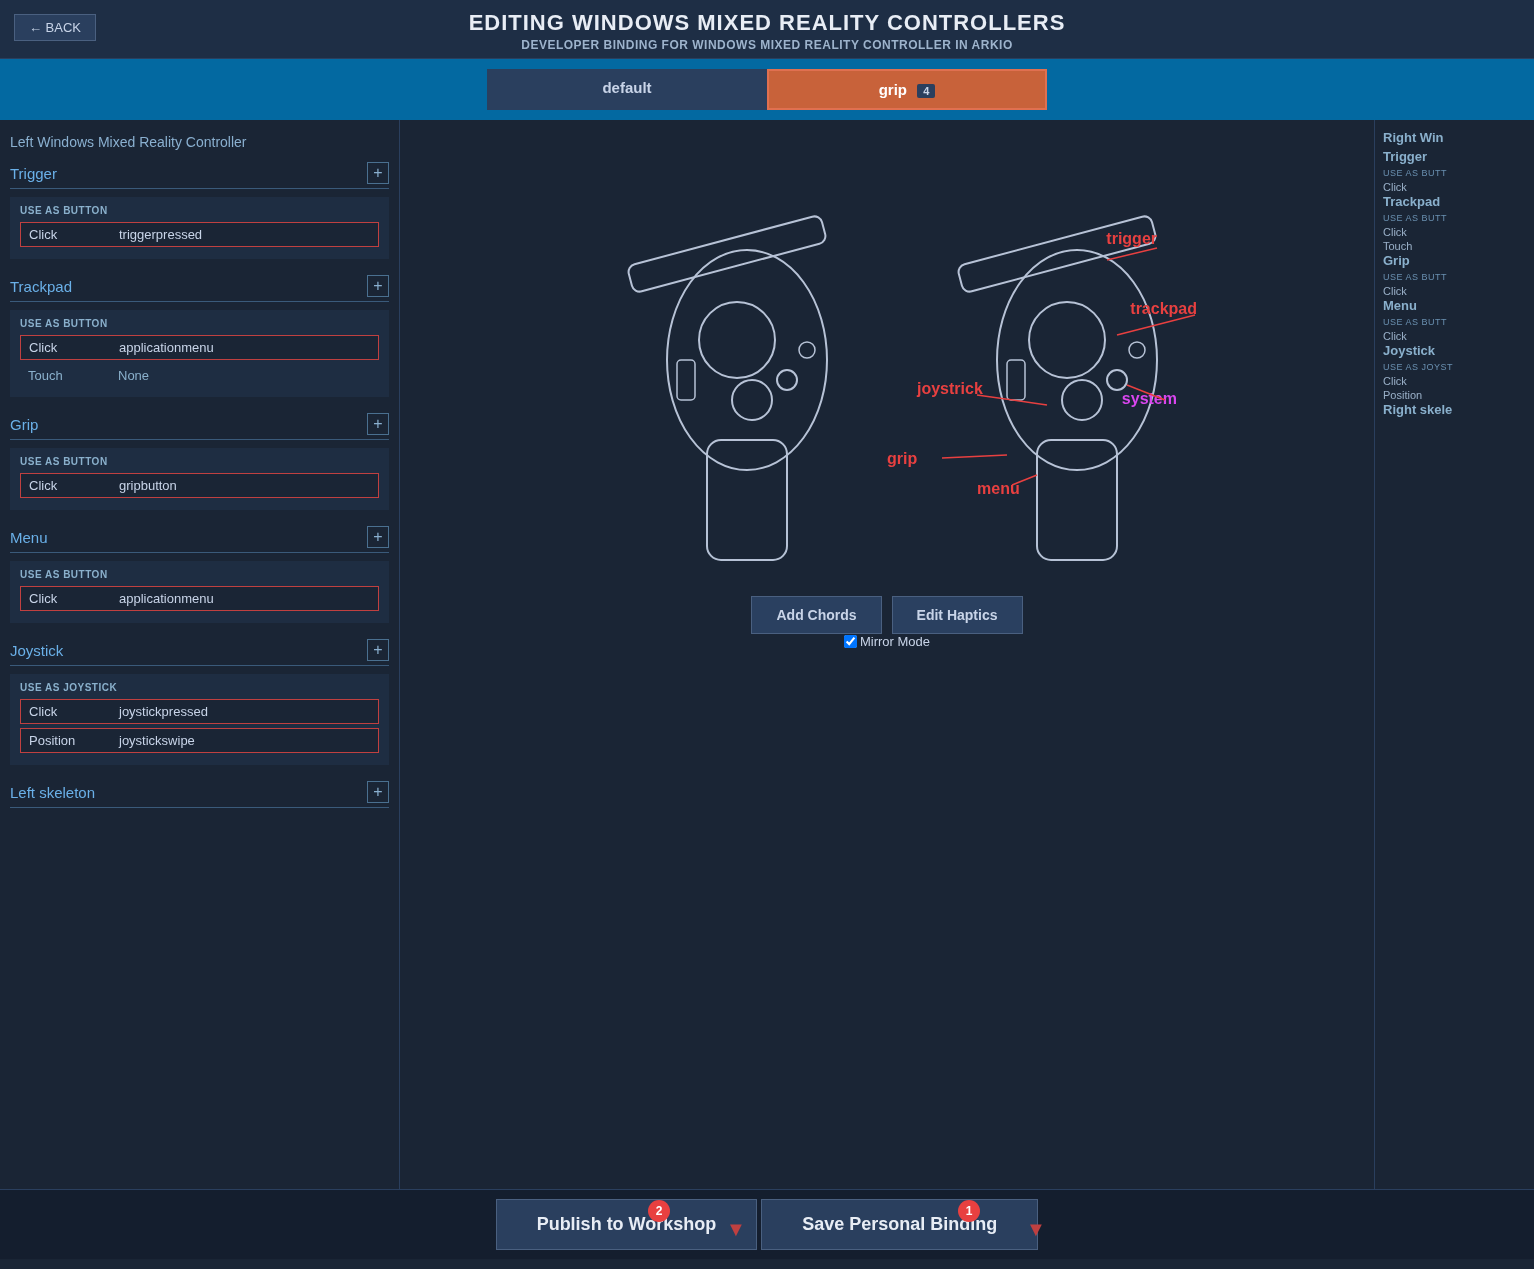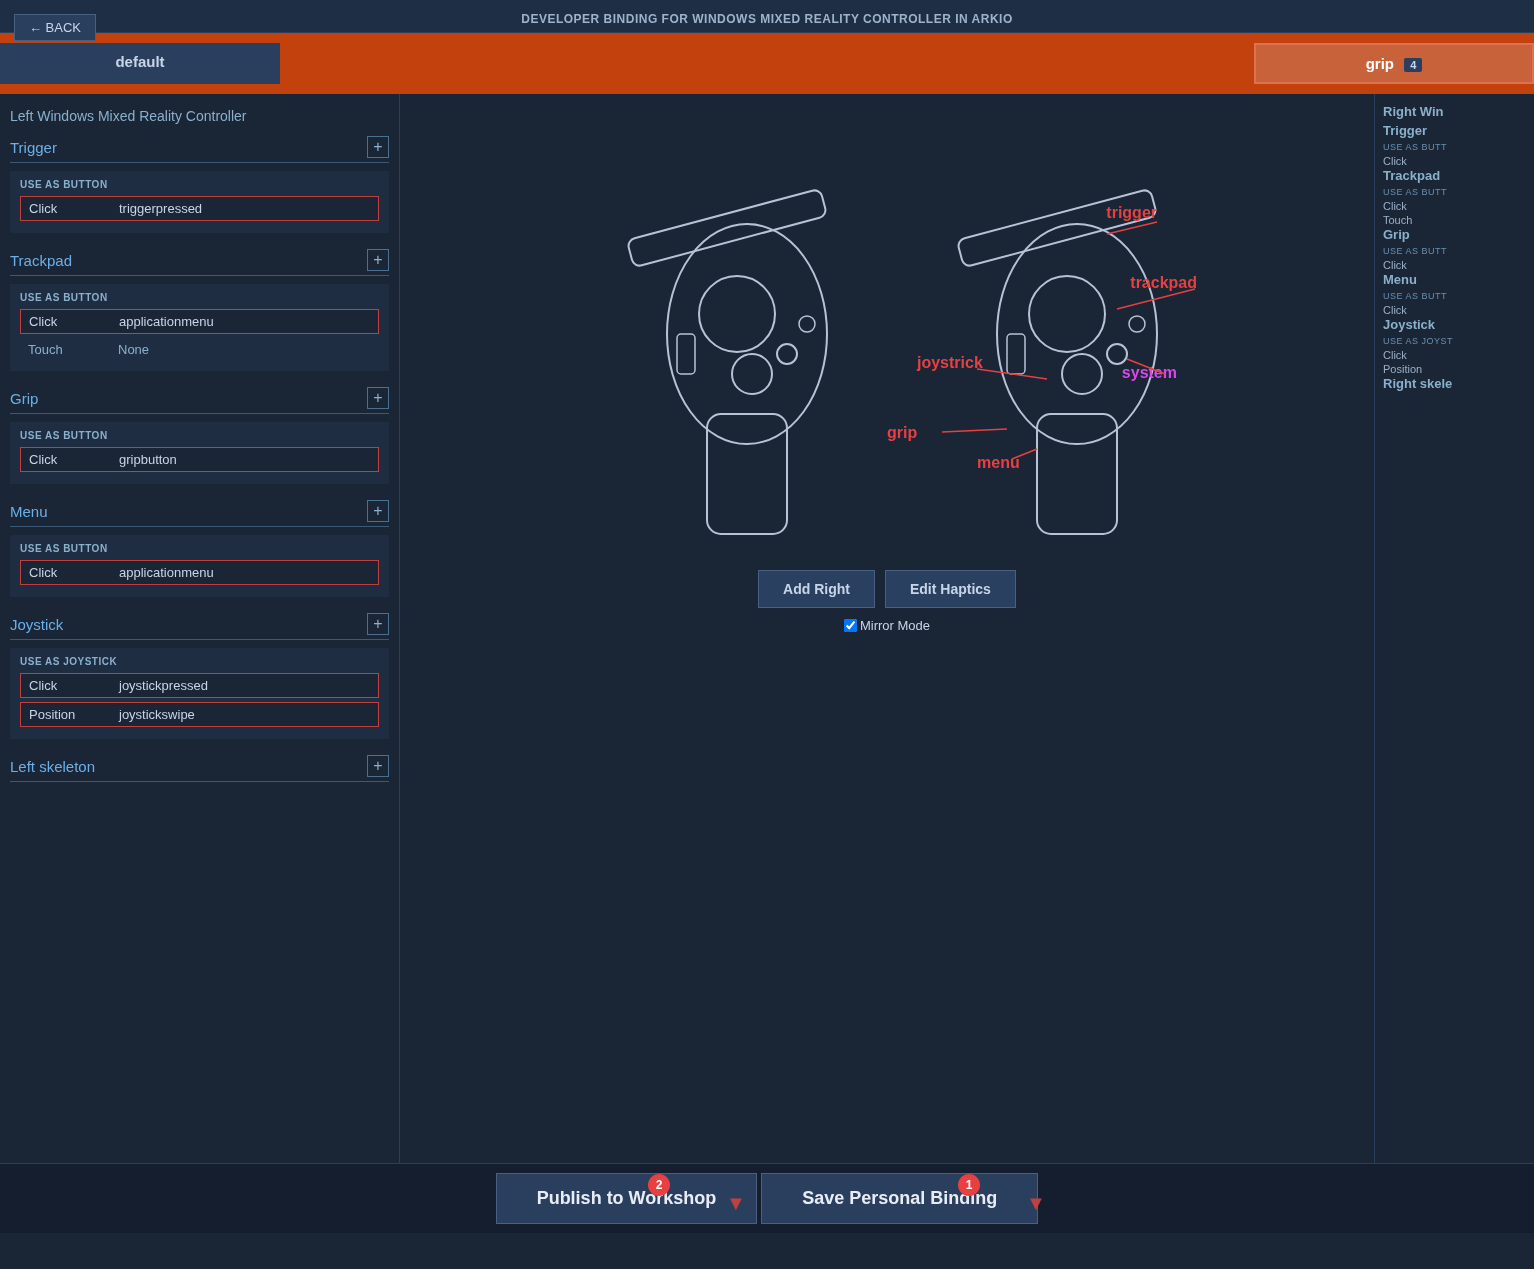--- a/index.html
+++ b/index.html
@@ -45,22 +45,22 @@
       cursor: pointer;
       font-size: 13px;
       display: flex;
       align-items: center;
       gap: 5px;
     }
 
     
     .tab-bar {
       display: flex;
-      justify-content: space-between;
-      background-color: #c2410c;
+      justify-content: center;
+      background-color: #0369a1;
       padding: 10px 0;
       gap: 0;
     }
     .tab {
       width: 280px;
       text-align: center;
       padding: 10px 0;
       cursor: pointer;
       font-size: 15px;
       font-weight: bold;
@@ -205,21 +205,20 @@
       color: #c8d4e8;
       padding: 10px 24px;
       cursor: pointer;
       font-size: 14px;
       font-weight: bold;
     }
     .mirror-mode {
       display: flex;
       align-items: center;
       gap: 3px;
-      margin-top: 10px;
       color: #c8d4e8;
       cursor: pointer;
       justify-content: flex-end;
     }
     .mirror-mode input { cursor: pointer; }
 
     
     .right-panel {
       width: 160px;
       min-width: 160px;
@@ -289,20 +288,21 @@
       color: #c04040;
     }
     .arrow-2 { top: 32px; left: 716px; }
     .arrow-1 { top: 32px; left: 1015px; }
   </style>
 </head>
 <body>
 
 <div class="header">
   <button class="back-button">← BACK</button>
+  <div class="header-title">EDITING WINDOWS MIXED REALITY CONTROLLERS</div>
   <div class="header-subtitle">DEVELOPER BINDING FOR WINDOWS MIXED REALITY CONTROLLER IN ARKIO</div>
 </div>
 
 <div class="tab-bar">
   <div class="tab">
     <span>default</span>
   </div>
   <div class="tab active">
     <span>grip</span>
     <span class="tab-badge">4</span>
@@ -461,21 +461,21 @@
 
         <line x1="395" y1="318" x2="460" y2="315" stroke="#e84040" stroke-width="1.5"></line>
 
         <line x1="465" y1="345" x2="490" y2="335" stroke="#e84040" stroke-width="1.5"></line>
 
         <line x1="618" y1="260" x2="580" y2="245" stroke="#e84040" stroke-width="1.5"></line>
       </svg>
     </div>
 
     <div class="center-buttons">
-      <button class="center-btn">Add Right</button>
+      <button class="center-btn">Add Chords</button>
       <button class="center-btn">Edit Haptics</button>
     </div>
 
     <label class="mirror-mode">
       <input type="checkbox" checked="" style="">
       <span>Mirror Mode</span>
     </label>
   </div>
 
   <div class="right-panel">

